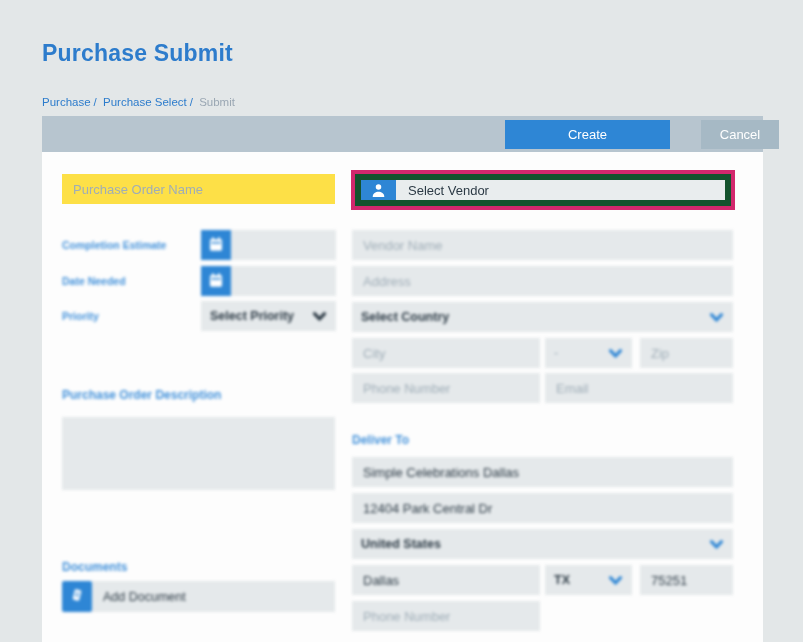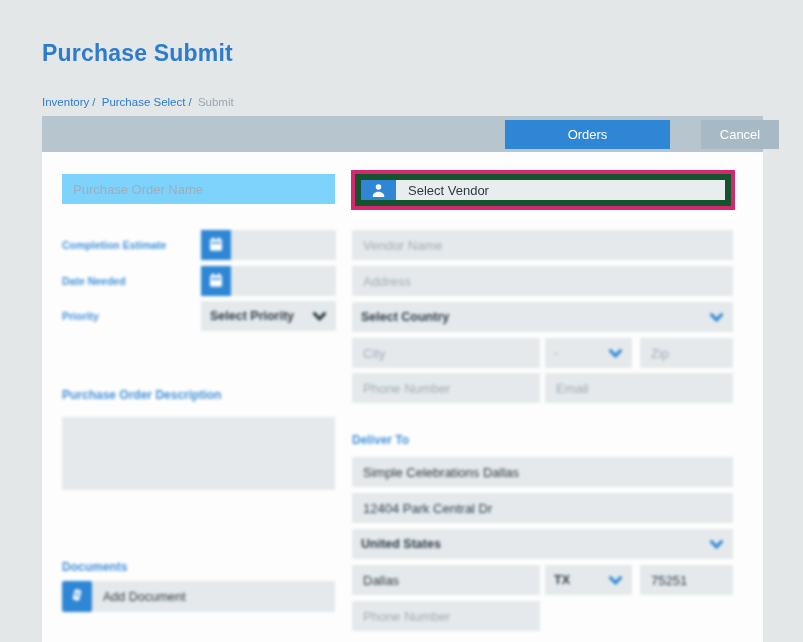--- a/index.html
+++ b/index.html
@@ -59,29 +59,29 @@
   textarea.field{resize:none}
   .adddoc-label{display:flex;align-items:center;padding-left:11px;font-size:12.5px;color:var(--dark);
                 background:var(--field2)}
 </style>
 </head>
 <body>
 
 <h1 class="page-title">Purchase Submit</h1>
 
 <nav class="breadcrumb">
-  <span class="crumb">Inventory</span><span class="sep">/</span>
+  <span class="crumb">Purchase</span><span class="sep">/</span>
   <span class="crumb">Purchase Select</span><span class="sep">/</span>
   <span class="current">Submit</span>
 </nav>
 
 <div class="card">
 
   <div class="toolbar">
-    <button class="btn btn-submit">Orders</button>
+    <button class="btn btn-submit">Create</button>
     <button class="btn btn-cancel">Cancel</button>
   </div>
 
   <div class="blurred">
 
     <div class="label-sm" style="left:20px;top:114px;height:30px;width:135px">Completion Estimate</div>
     <button class="icon-btn" style="left:159px;top:114px;height:30px">
       <span>
         <svg viewBox="0 0 24 24">
             <rect x="6" y="2" width="3" height="5" rx="1" fill="#fff"></rect>
@@ -173,21 +173,21 @@
       <span class="chev">
         <svg viewBox="0 0 24 24" width="15" height="15">
             <path d="M4 7.5 12 16l8-8.5" stroke="currentColor" stroke-width="5" fill="none" stroke-linecap="round" stroke-linejoin="round"></path>
           </svg>
       </span>
     </div>
     <input class="field abs" style="left: 598px; top: 449px; width: 93px; height: 30px;" value="75251">
     <input class="field abs" style="left: 310px; top: 485px; width: 188px; height: 30px;" placeholder="Phone Number">
   </div>
 
-  <input class="field abs" style="left: 20px; top: 58px; width: 273px; height: 30px; background: #7dd3fc;" placeholder="Purchase Order Name">
+  <input class="field abs" style="left: 20px; top: 58px; width: 273px; height: 30px; background: #fde047;" placeholder="Purchase Order Name">
 
   <div class="vendor-pick">
     <div class="inner">
       <span class="vicon">
         <svg viewBox="0 0 24 24">
             <circle cx="12" cy="7.2" r="3.9" fill="#fff"></circle>
             <path d="M3.8 21c0-5.2 4.2-7.3 8.2-7.3s8.2 2.1 8.2 7.3z" fill="#fff"></path>
           </svg>
       </span>
       <span class="vlabel">Select Vendor</span>

